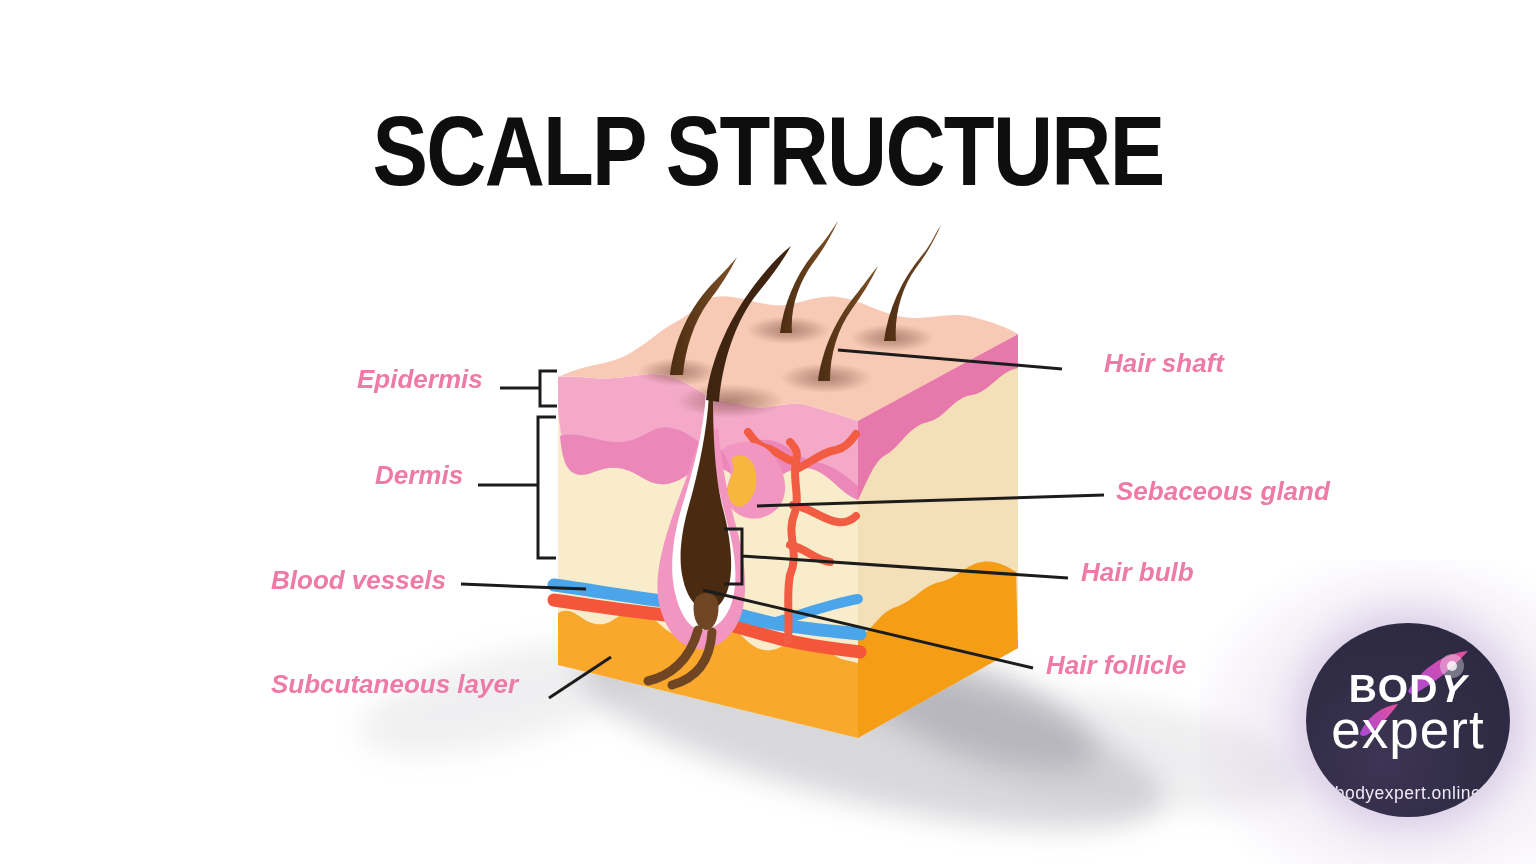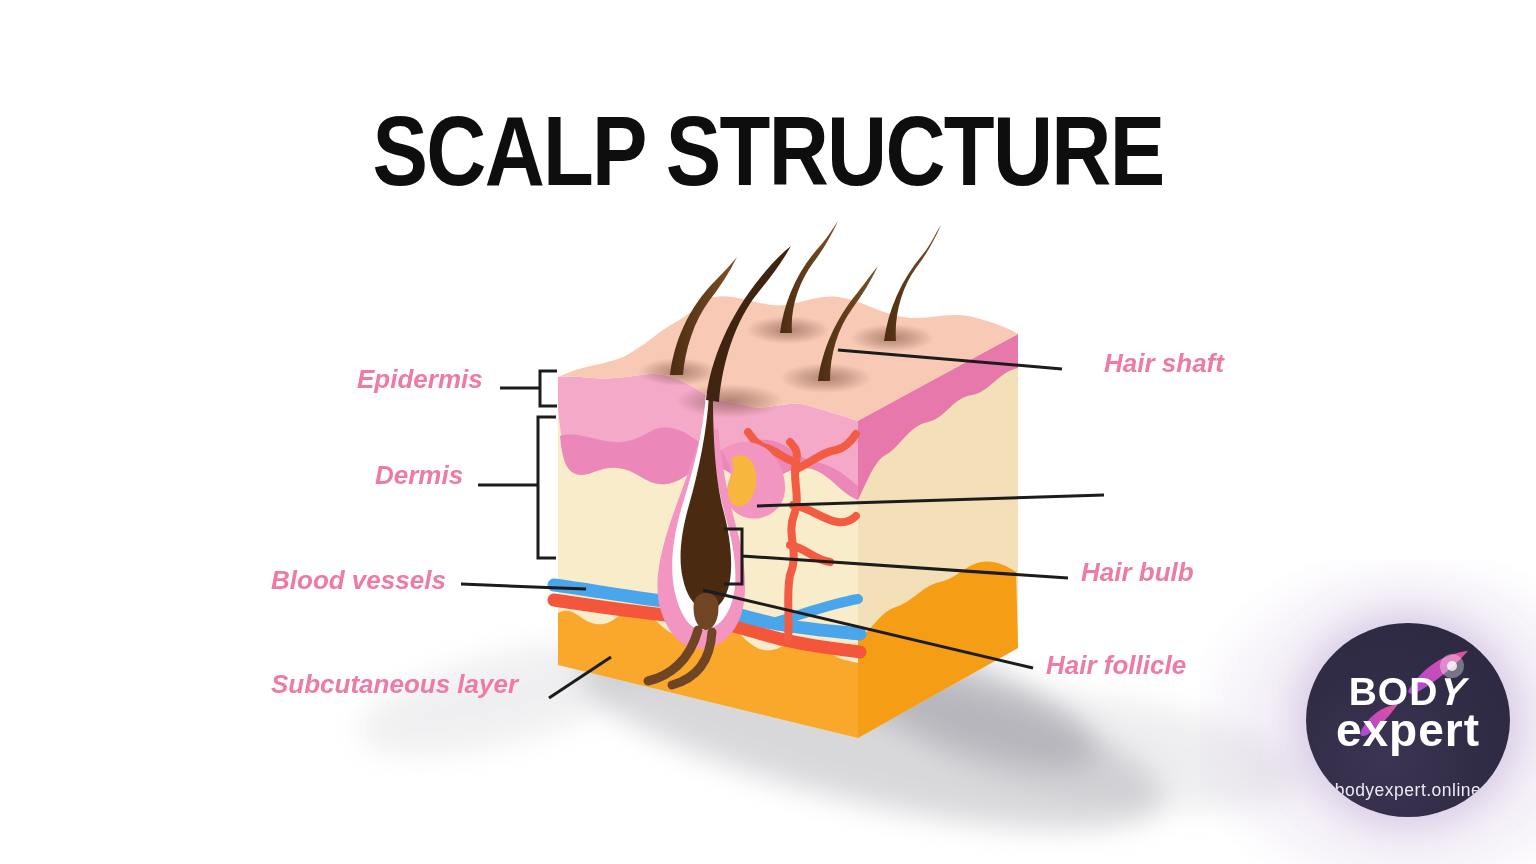--- a/index.html
+++ b/index.html
@@ -22,21 +22,21 @@
   .logo-wash{position:absolute;left:1200px;top:560px;width:336px;height:304px;
      background:radial-gradient(ellipse at 62% 55%, rgba(214,196,228,0.50) 0%, rgba(214,196,228,0.22) 55%, rgba(214,196,228,0) 78%);}
   .logo{position:absolute;left:1306px;top:623px;width:204px;height:194px;border-radius:50%;
         background:radial-gradient(circle at 38% 70%, #3c3554 0%, #322d47 45%, #2b2740 100%);
         box-shadow:0 0 34px 12px rgba(198,180,216,0.55);
         display:flex;flex-direction:column;align-items:center;justify-content:center;overflow:hidden;}
   .logo-swoosh{position:absolute;left:0;top:0;width:204px;height:194px;}
   .logo-brand{position:relative;display:flex;align-items:flex-end;color:#ffffff;
         font-weight:bold;font-size:39px;line-height:0.95;letter-spacing:1px;margin-top:34px;}
   .logo-brand .yslash{display:inline-block;transform:skewX(-16deg);margin-left:2px;}
-  .logo-expert{position:relative;color:#ffffff;font-weight:bold;font-size:46px;line-height:1.0;
+  .logo-expert{position:relative;color:#ffffff;font-weight:normal;font-size:53px;line-height:1.0;
         letter-spacing:1px;margin-top:-4px;}
   .logo-site{position:relative;color:#efeaf6;font-weight:normal;font-size:17.5px;
         letter-spacing:0.5px;margin-top:27px;}
 </style>
 </head>
 <body>
 
 <div class="canvas">
 
   <svg class="art" viewBox="0 0 1536 864" aria-hidden="true">
@@ -132,20 +132,21 @@
     </g>
   </svg>
 
   <div class="title">SCALP STRUCTURE</div>
 
   <div class="lbl lbl-epidermis">Epidermis</div>
   <div class="lbl lbl-dermis">Dermis</div>
   <div class="lbl lbl-subq">Subcutaneous layer</div>
   <div class="lbl lbl-blood">Blood vessels</div>
   <div class="lbl lbl-shaft">Hair shaft</div>
+  <div class="lbl lbl-gland">Sebaceous gland</div>
   <div class="lbl lbl-bulb">Hair bulb</div>
   <div class="lbl lbl-follicle">Hair follicle</div>
 
   <div class="logo-wash"></div>
   <div class="logo">
     <svg class="logo-swoosh" viewBox="0 0 204 194" aria-hidden="true">
       <defs>
         <linearGradient id="sw" x1="0" y1="1" x2="1" y2="0">
           <stop offset="0%" stop-color="#a84ad6"></stop>
           <stop offset="100%" stop-color="#e54f9b"></stop>

